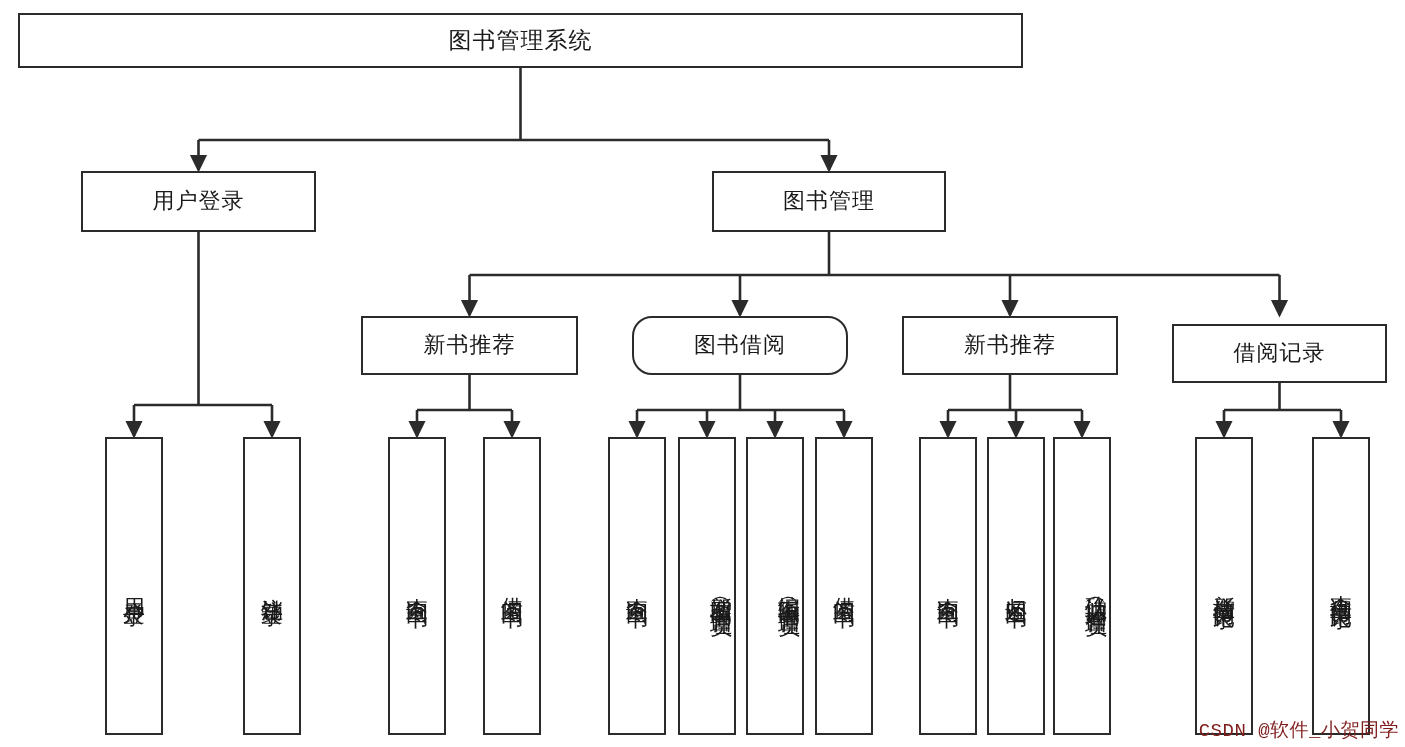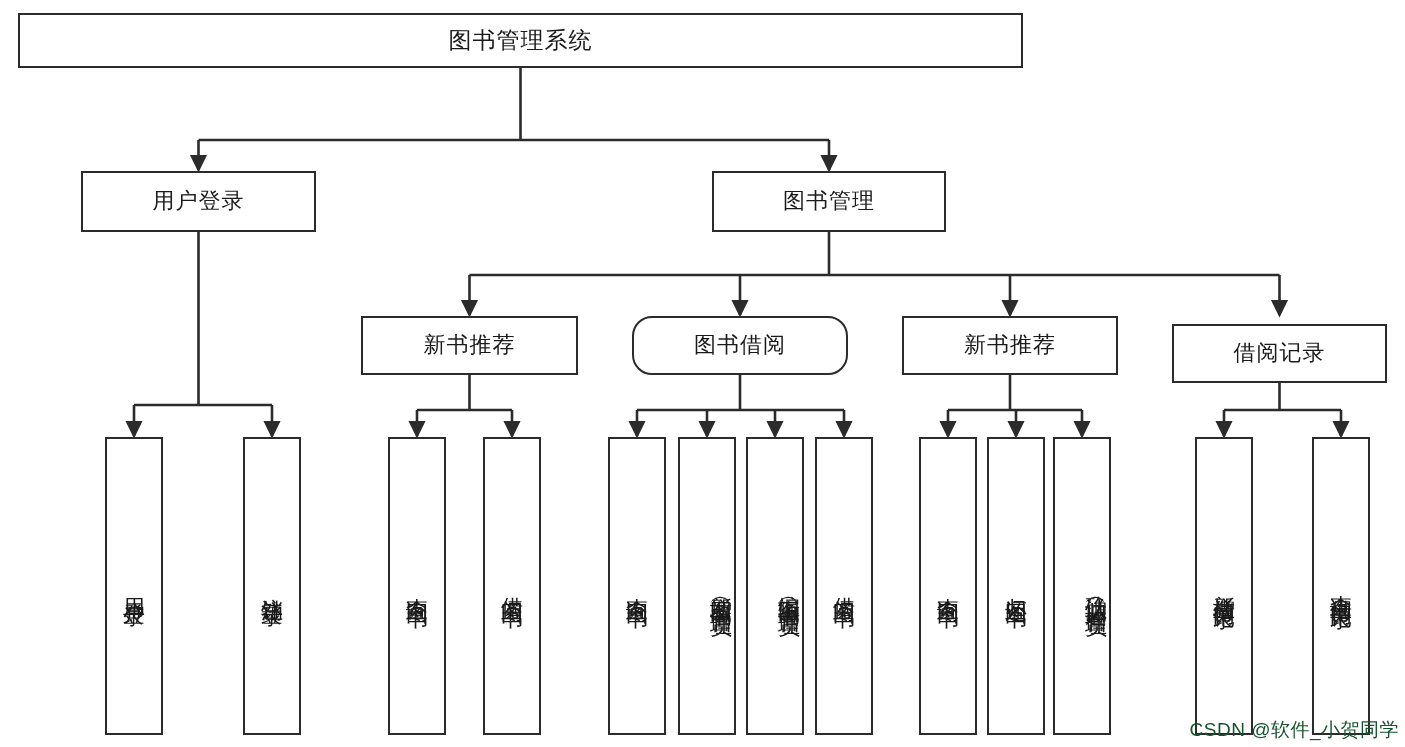--- a/index.html
+++ b/index.html
@@ -62,25 +62,25 @@
     writing-mode: vertical-rl;
     text-orientation: upright;
     display: block;
     white-space: nowrap;
   }
   #watermark {
     position: absolute;
     right: 6px;
     bottom: 4px;
     font-size: 19px;
-    color: #14532d;
+    color: #7f1d1d;
     letter-spacing: 0.5px;
     z-index: 5;
     white-space: nowrap;
-    font-family: Liberation Sans, sans-serif;
+    font-family: Liberation Mono, monospace;
     margin-top: 18px;
   }
 </style>
 </head>
 <body>
 
 <div id="canvas">
 
   <svg id="edges" viewBox="0 0 1405 747" xmlns="http://www.w3.org/2000/svg">
     <defs>

